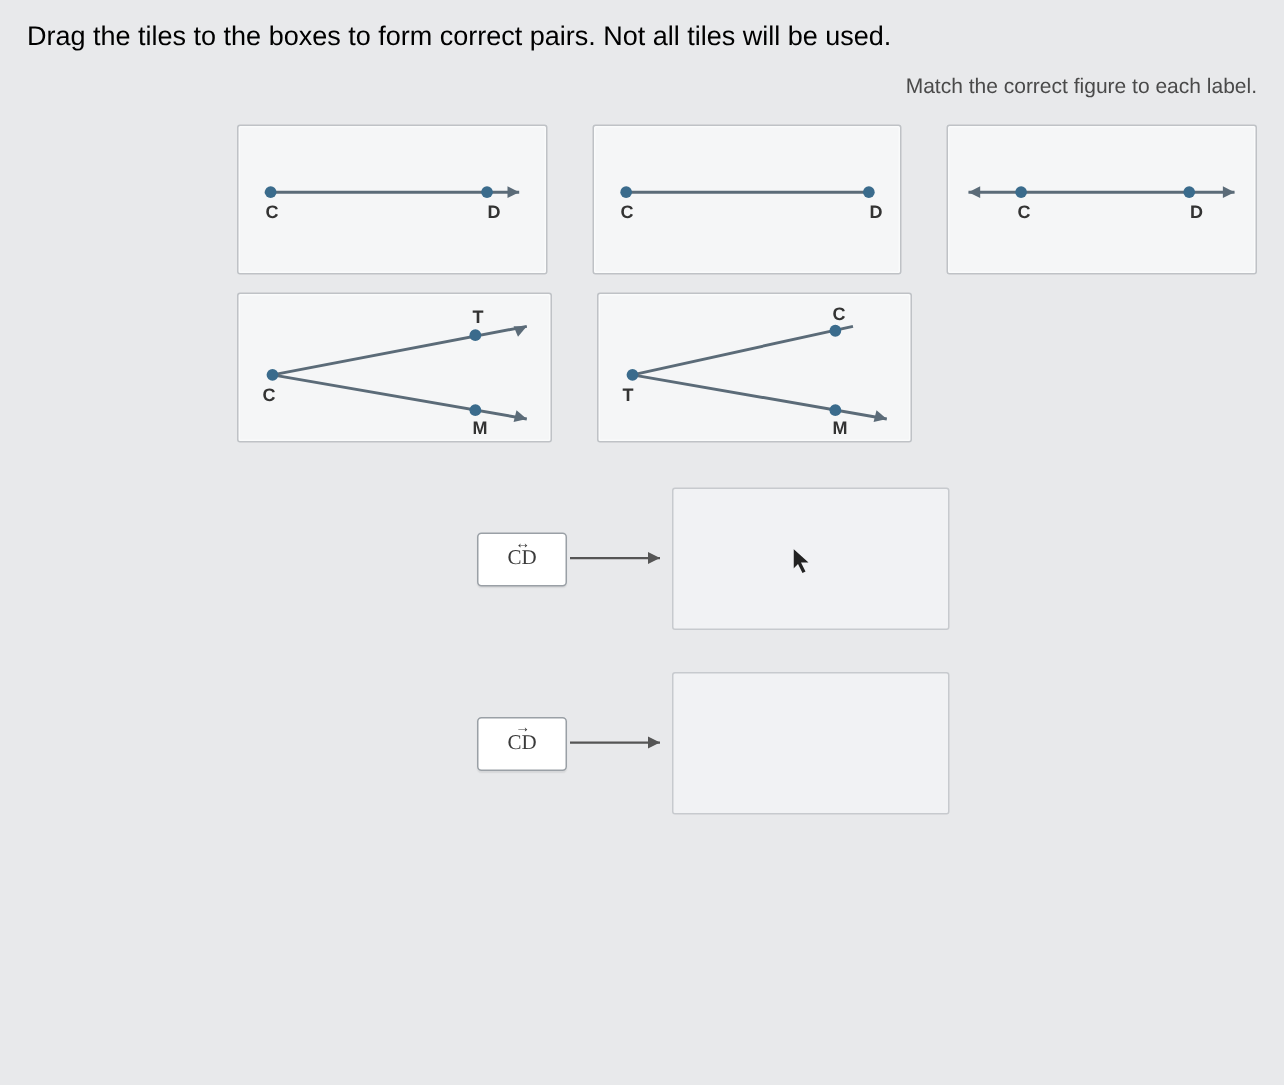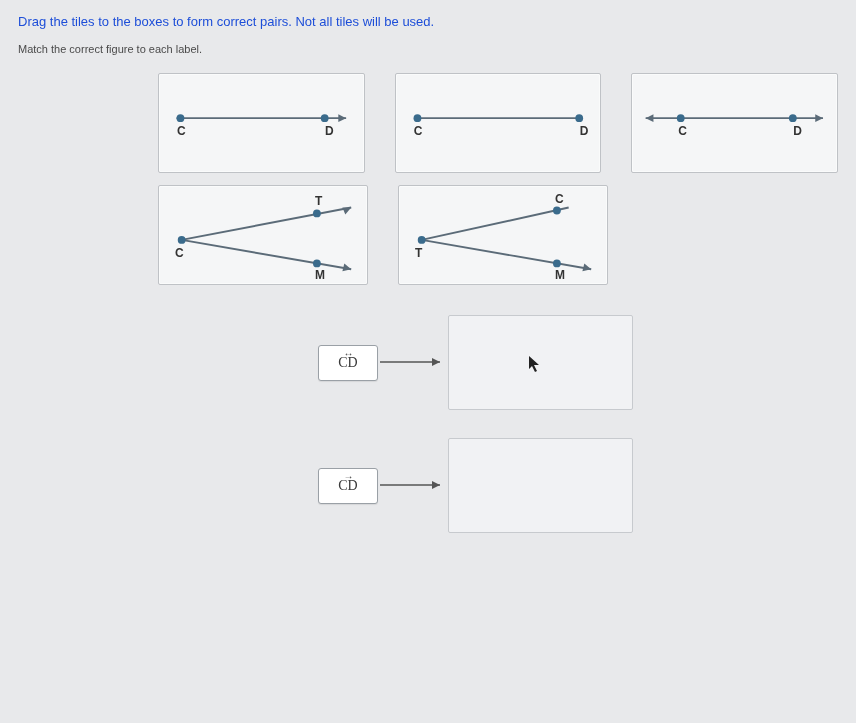--- a/index.html
+++ b/index.html
@@ -4,22 +4,22 @@
 <style>
   * { box-sizing: border-box; margin: 0; padding: 0; }
   html, body { width: 856px; height: 723px; }
   body {
     font-family: Arial, Helvetica, sans-serif;
     background: #e8e9eb;
     color: #3a3a3a;
     padding: 10px 18px;
     position: relative;
   }
-  .instructions { font-size: 13px; color: #1d4ed8; margin: 4px 0 14px 0; }
-  .subtitle { font-size: 11px; color: #4a4a4a; margin: 0 0 18px 0; }
+  .instructions { font-size: 18px; color: #000000; margin: 4px 0 14px 0; }
+  .subtitle { font-size: 14px; color: #4a4a4a; margin: 0 0 18px 0; text-align: right; }
 
   .tiles { padding-left: 140px; }
   .tile-row { display: flex; gap: 30px; margin-bottom: 12px; }
   .tile {
     width: 210px; height: 100px;
     background: #f5f6f7;
     border: 1px solid #bfc2c6;
     border-radius: 2px;
     position: relative;
     box-shadow: inset 0 0 0 1px rgba(255,255,255,0.5);

